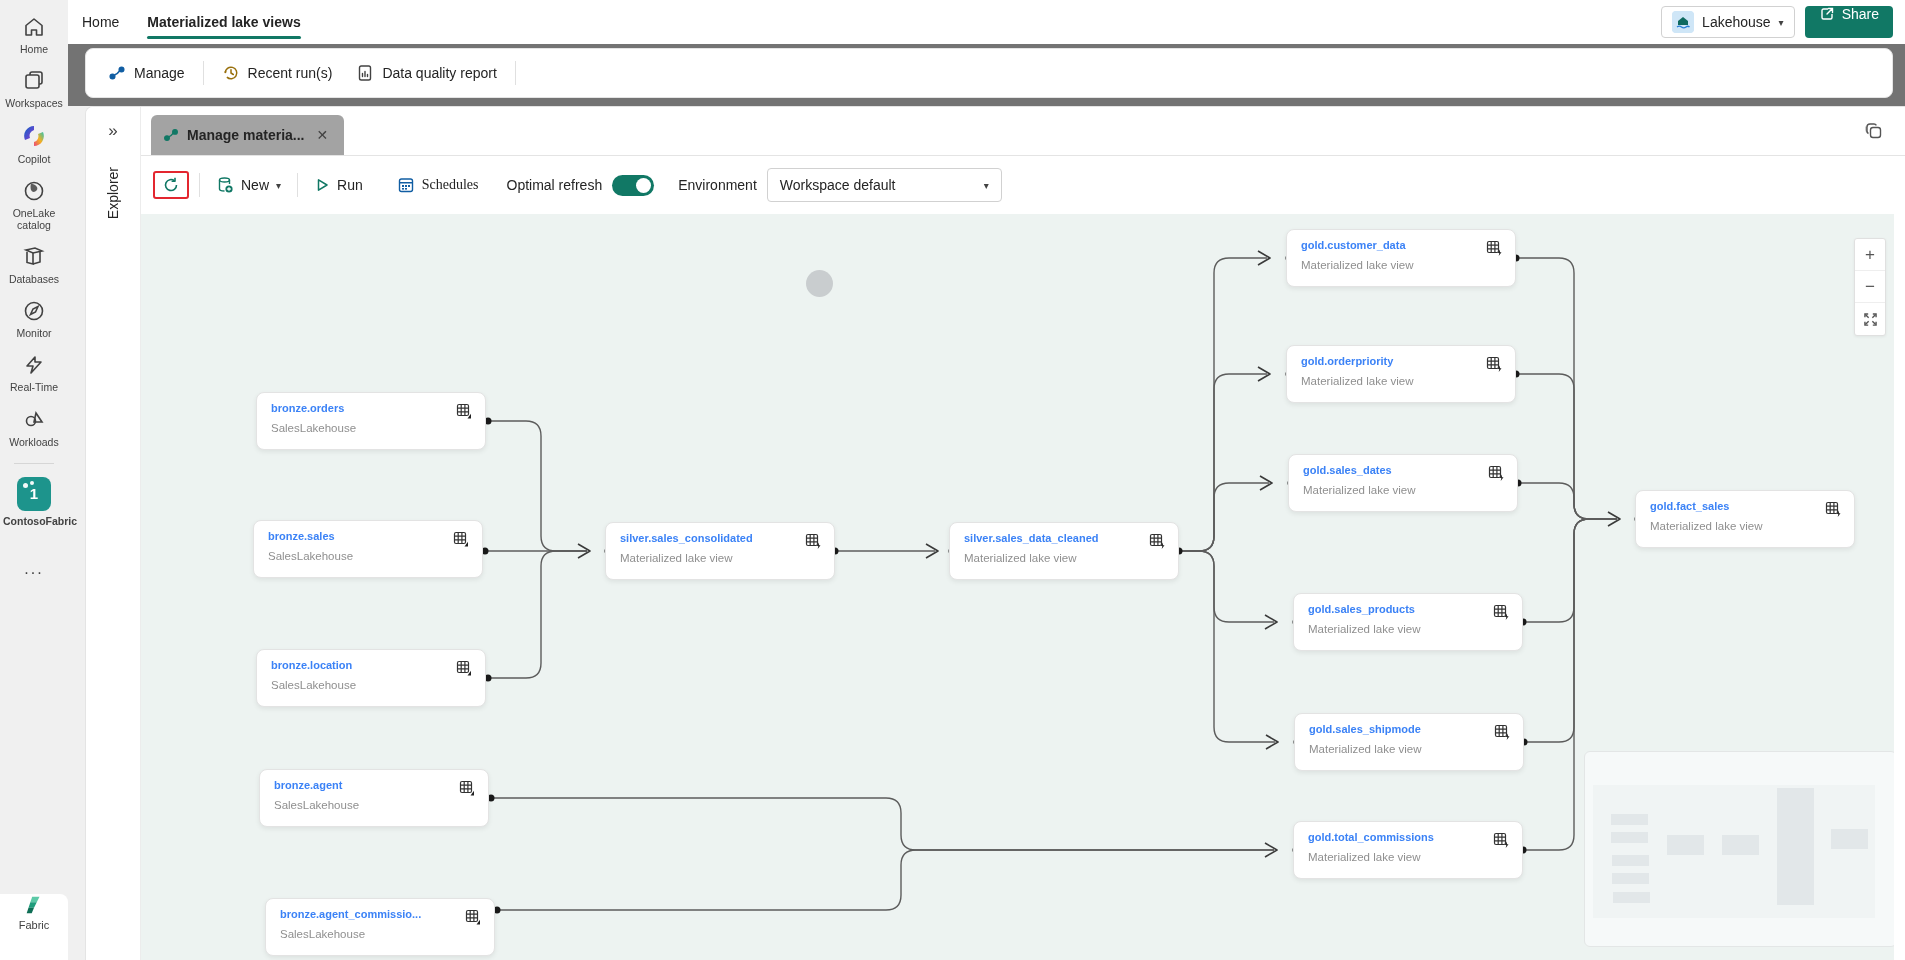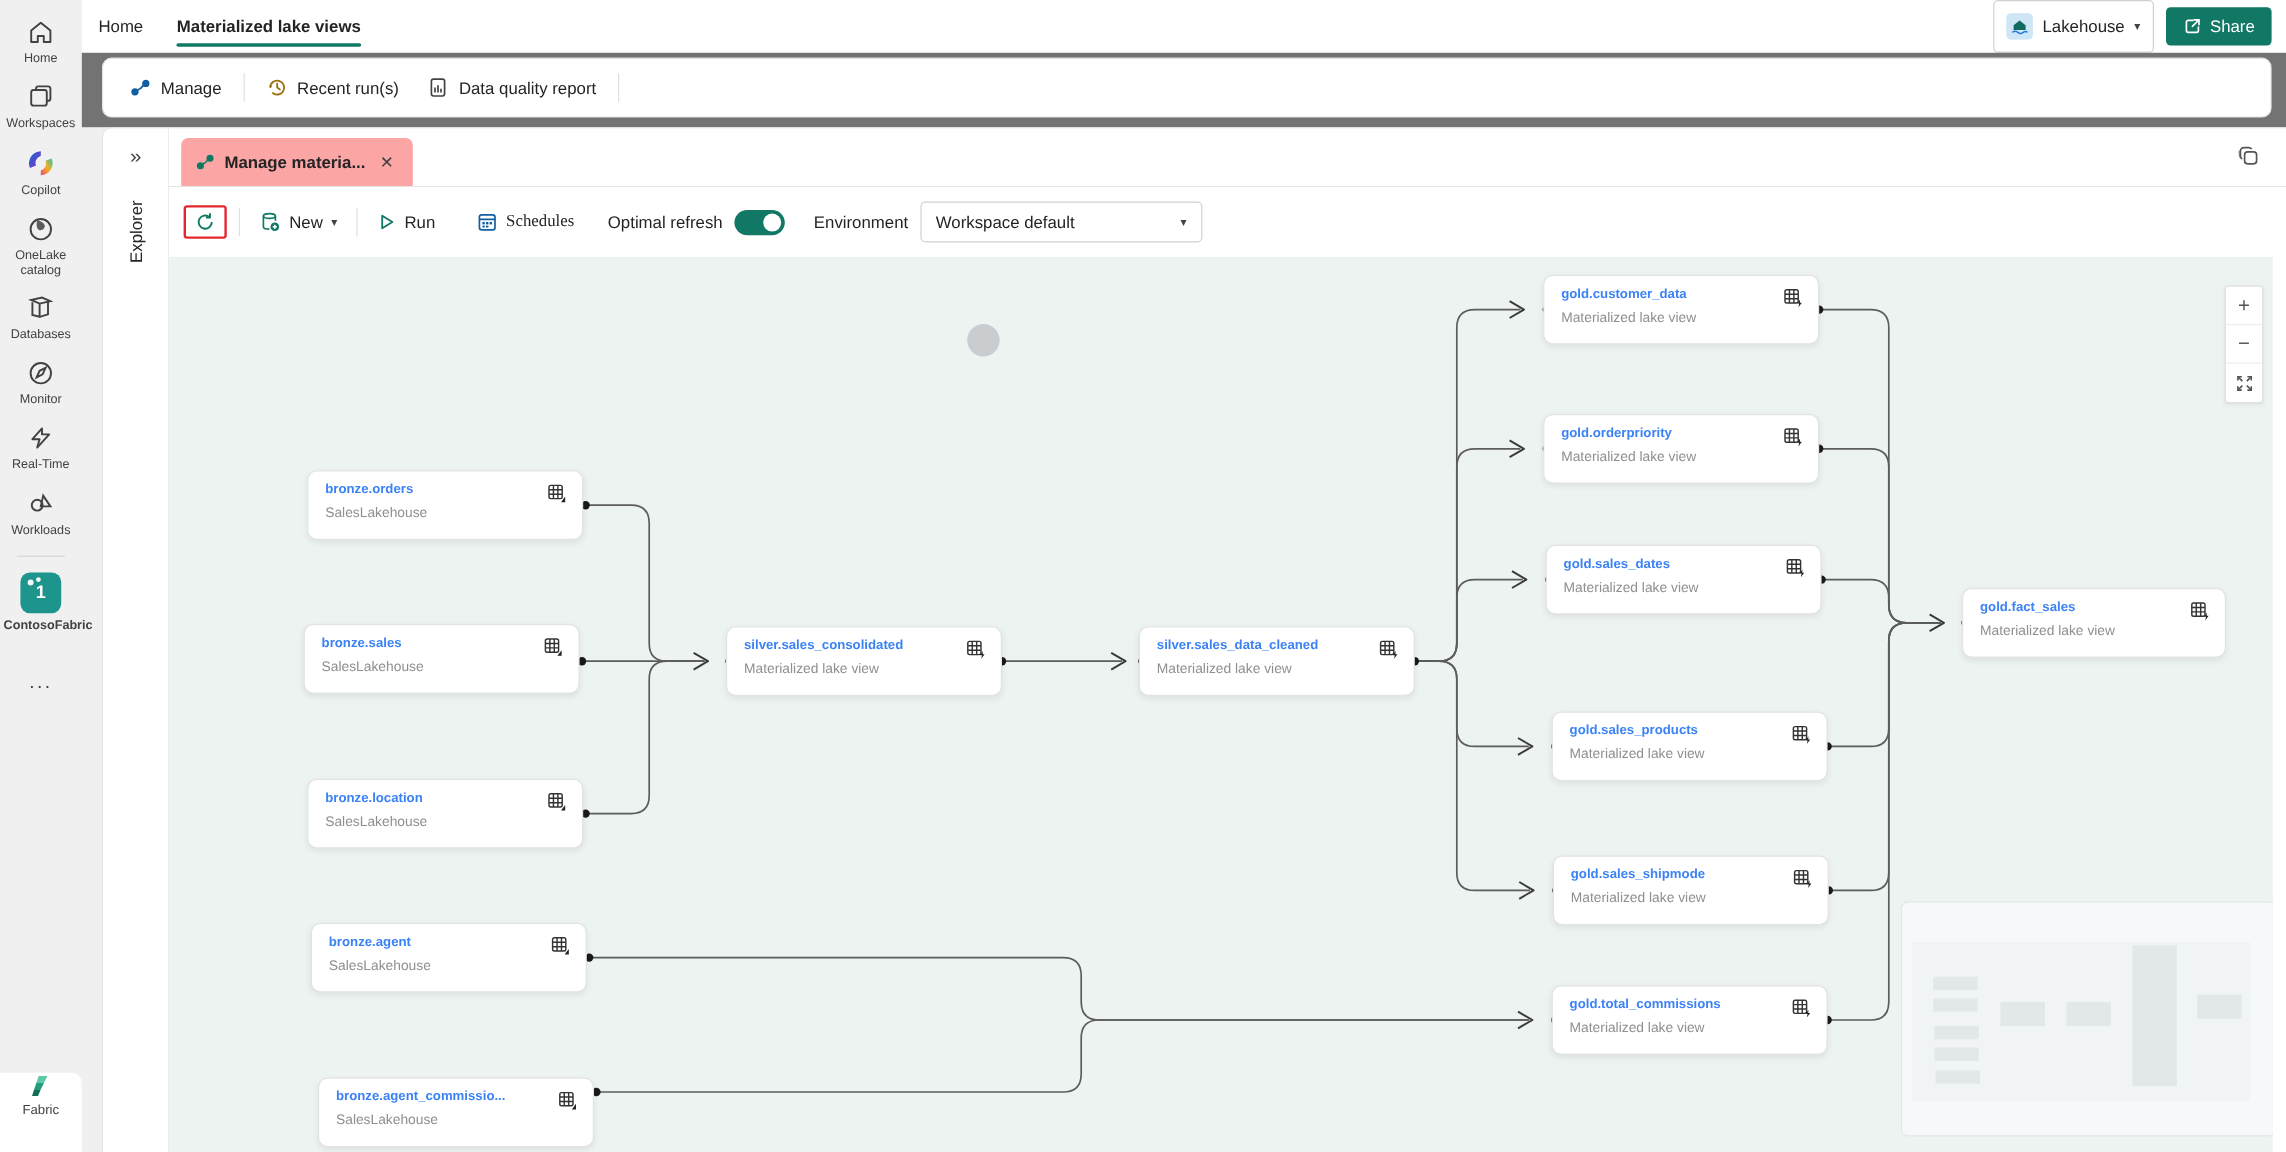--- a/index.html
+++ b/index.html
@@ -29,23 +29,23 @@
   
   .tophdr { position:absolute; left:68px; top:0; width:1837px; height:44px; background:#fff;
     display:flex; align-items:center; }
   .top-tab { font-size:14px; padding:0 14px; height:44px; display:flex; align-items:center;
     position:relative; cursor:pointer; color:#242424; }
   .top-tab.active { font-weight:700; }
   .top-tab.active::after { content:""; position:absolute; left:14px; right:14px; bottom:5px;
     height:3px; border-radius:2px; background:var(--accent); }
   .tophdr-right { margin-left:auto; display:flex; align-items:center; gap:10px; padding-right:12px; }
   .itemtype-chip { display:flex; align-items:center; gap:8px; border:1px solid #d1d1d1;
-    background:#fff; border-radius:4px; height:44px; padding:0 10px; font-size:14px; cursor:pointer; }
+    background:#fff; border-radius:4px; height:32px; padding:0 10px; font-size:14px; cursor:pointer; }
   .lh-ico { width:22px; height:22px; border-radius:4px; background:#cfe6f7; display:block; }
-  .share-btn { display:flex; align-items:center; gap:7px; background:var(--accent); color:#fff;
+  .share-btn { display:flex; align-items:flex-start; gap:7px; background:var(--accent); color:#fff;
     border:none; border-radius:4px; height:32px; padding:0 14px; font-size:14px; cursor:pointer;
     font-family:inherit; }
 
   
   .ribbon-wrap { position:absolute; left:68px; top:44px; width:1837px; height:62px; background:#737373; }
   .ribbon { position:absolute; left:17px; top:4px; width:1808px; height:50px; background:#fff;
     border:1px solid #e4e4e4; border-radius:8px; display:flex; align-items:center; padding:0 10px; }
   .ribbon-btn { display:flex; align-items:center; gap:8px; font-size:14px; padding:0 12px;
     height:36px; border-radius:4px; cursor:pointer; color:#242424; white-space:nowrap; }
   .vsep { width:1px; height:24px; background:#e0e0e0; margin:0 6px; }
@@ -53,21 +53,21 @@
   
   .main-card { position:absolute; left:85px; top:106px; width:1820px; height:854px; background:#fff;
     border-radius:8px 0 0 0; border:1px solid #e4e4e4; border-right:none; border-bottom:none; overflow:hidden; }
   .explorer-rail { position:absolute; left:0; top:0; width:55px; height:854px; background:#fff;
     border-right:1px solid #ececec; display:flex; flex-direction:column; align-items:center; padding-top:14px; }
   .explorer-expand { color:#424242; cursor:pointer; margin-bottom:26px; }
   .explorer-lbl { writing-mode:vertical-rl; transform:rotate(180deg); font-size:14px; color:#242424; }
 
   .doc-tabbar { position:absolute; left:55px; top:0; width:1765px; height:49px; background:#fff;
     border-bottom:1px solid #e4e4e4; display:flex; align-items:flex-end; }
-  .doc-tab { margin-left:10px; height:40px; background:#fca5a5; border-radius:6px 6px 0 0;
+  .doc-tab { margin-left:10px; height:40px; background:#a3a3a3; border-radius:6px 6px 0 0;
     display:flex; align-items:center; gap:8px; padding:0 12px; font-size:14px; font-weight:700; cursor:pointer; }
   .doc-tab .close { font-weight:400; color:#424242; font-size:14px; padding:2px 4px; cursor:pointer; }
   .tabbar-right { margin-left:auto; padding:0 22px 10px 0; color:#424242; cursor:pointer; }
 
   .mlv-toolbar { position:absolute; left:55px; top:49px; width:1765px; height:58px; background:#fff;
     display:flex; align-items:center; padding-left:12px; }
   .tb-btn { display:flex; align-items:center; gap:7px; font-size:14px; height:34px; padding:0 10px;
     border-radius:4px; cursor:pointer; white-space:nowrap; color:#242424; }
   .refresh-box { border:2px solid #e3262f; border-radius:3px; padding:3px 7px; display:flex;
     align-items:center; cursor:pointer; margin-right:4px; }

